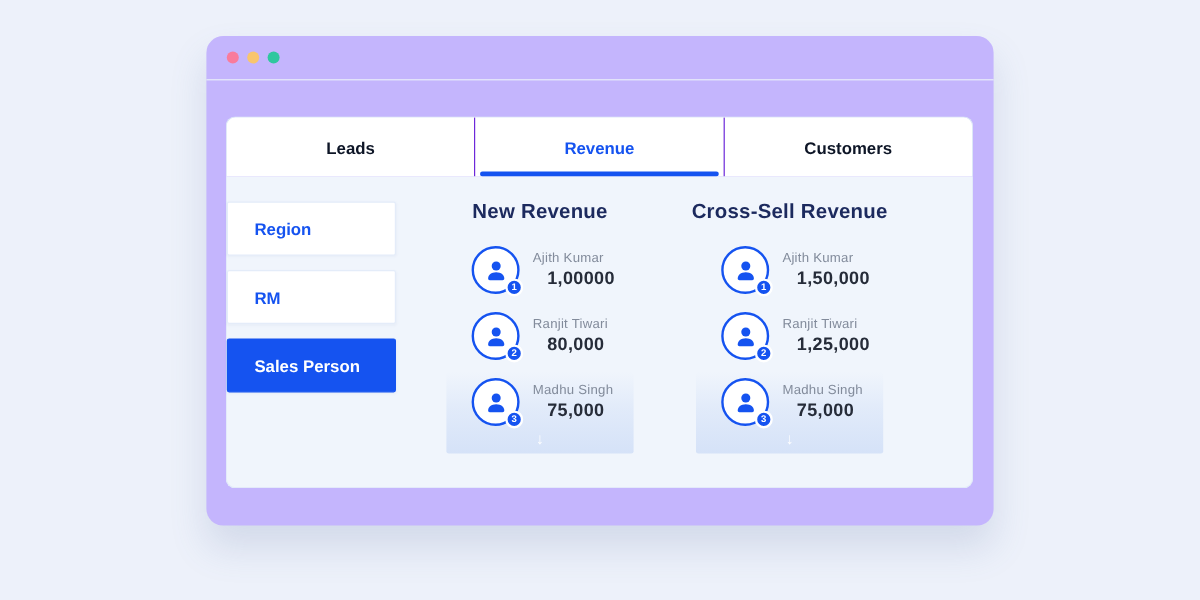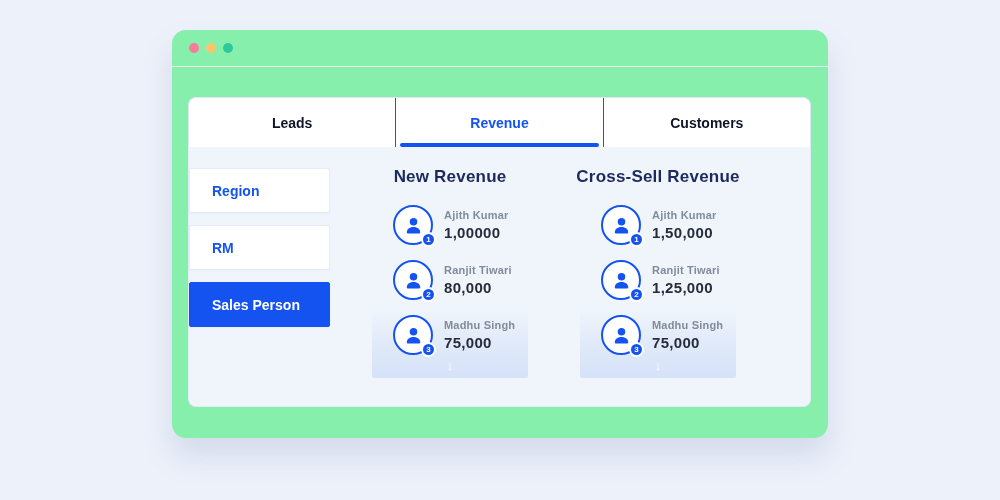--- a/index.html
+++ b/index.html
@@ -5,21 +5,21 @@
   * { margin:0; padding:0; box-sizing:border-box; }
   html,body { width:1000px; height:500px; }
   body {
     font-family:"Liberation Sans", sans-serif;
     background:#edf1fa;
     position:relative;
     overflow:hidden;
   }
   .window {
     position:absolute; left:172px; top:30px; width:656px; height:408px;
-    background:#86efac; border-radius:14px;
+    background:#c4b5fd; border-radius:14px;
     box-shadow:0 18px 30px rgba(96,118,168,0.18);
   }
   .titlebar {
     height:37px; display:flex; align-items:center;
     padding-left:17px; gap:7px;
     border-bottom:1px solid #e9eef9;
   }
   .dot { width:10px; height:10px; border-radius:50%; }
   .dot.red    { background:#f97b9c; }
   .dot.yellow { background:#f9c56d; }
@@ -92,25 +92,25 @@
   }
   .badge {
     position:absolute; right:-3px; bottom:-2px;
     width:15px; height:15px; border-radius:50%;
     background:#1553f0; border:2px solid #ffffff;
     color:#ffffff; font-size:8px; font-weight:700;
     display:flex; align-items:center; justify-content:center;
   }
   .person-text { display:flex; flex-direction:column; }
   .person-name {
-    font-size:11px; font-weight:700; color:#828b9b;
+    font-size:11px; font-weight:400; color:#828b9b;
     letter-spacing:0.2px; margin-bottom:3px; white-space:nowrap;
   }
   .person-value {
-    font-size:15px; font-weight:600; color:#262c39; letter-spacing:0.3px;
+    font-size:15px; font-weight:600; color:#262c39; letter-spacing:0.3px;margin-left:12px;
   }
 </style>
 </head>
 <body>
 
 <div class="window">
 
   <div class="titlebar">
     <span class="dot red"></span>
     <span class="dot yellow"></span>

